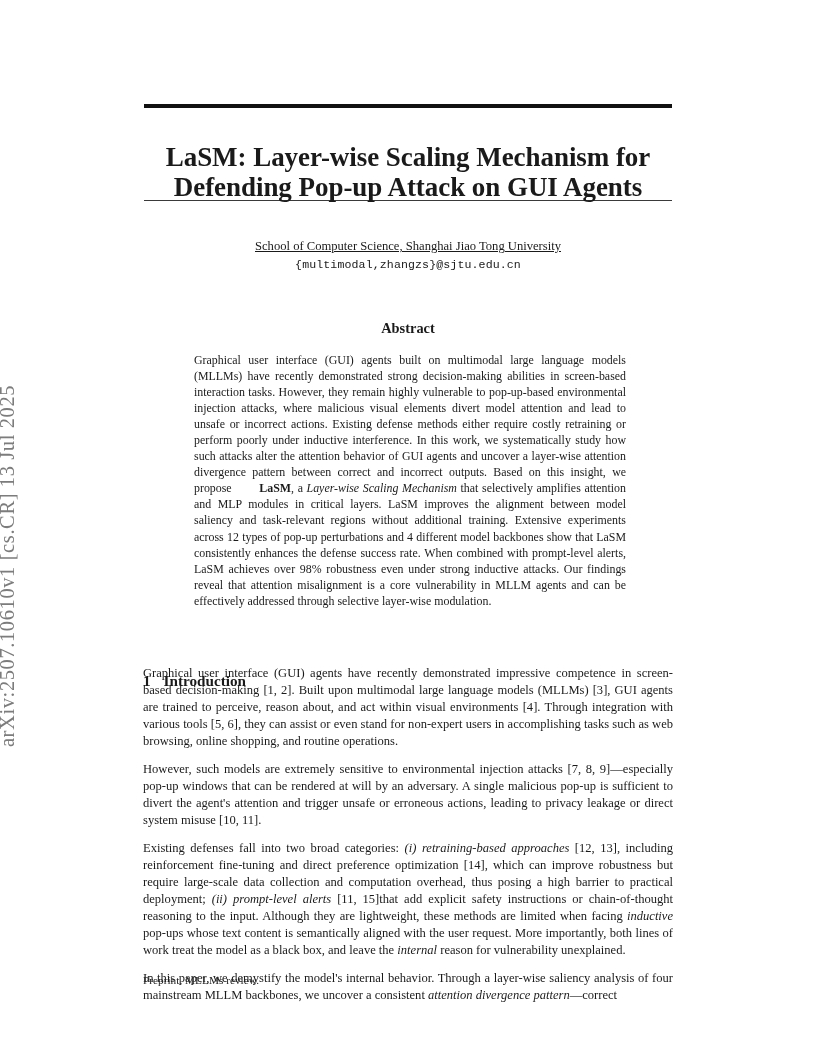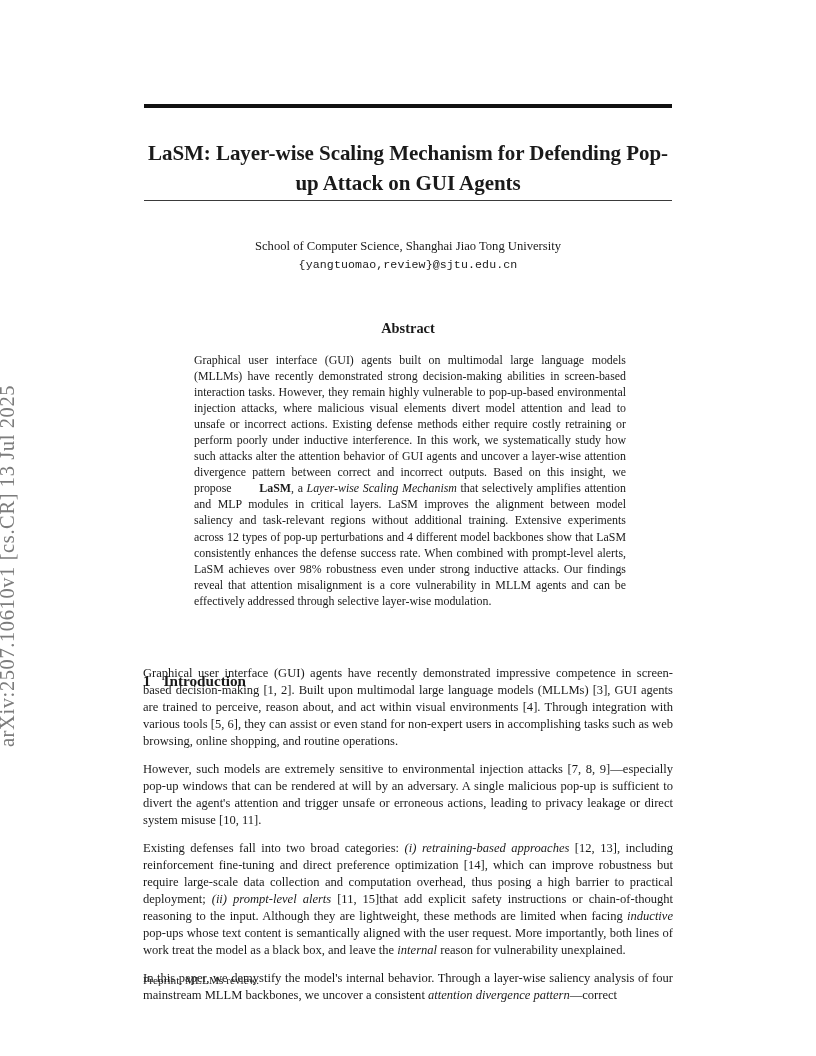--- a/index.html
+++ b/index.html
@@ -66,21 +66,21 @@
     height: 1.3px;
     background: #3a3a3a;
   }
 
   .title {
     position: absolute;
     left: 0;
     top: 124px;
     width: 530px;
     text-align: center;
-    font-size: 21px;
+    font-size: 27px;
     font-weight: bold;
     line-height: 30px;
     letter-spacing: -0.05px;
   }
 
   .authors {
     position: absolute;
     left: 0;
     top: 237px;
     width: 530px;
@@ -88,20 +88,21 @@
   }
   .authors .names {
     font-size: 12.4px;
     font-weight: bold;
     line-height: 16px;
   }
   .authors .affil {
     font-size: 12.6px;
     line-height: 17px;
     margin-top: 1px;
+    text-decoration: underline;
   }
   .authors .email {
     font-family: "Liberation Mono", "DejaVu Sans Mono", monospace;
     font-size: 11.6px;
     line-height: 17px;
     margin-top: 1px;
     letter-spacing: 0.1px;
   }
 
   .abstract-head {
@@ -170,21 +171,21 @@
 
 <div class="page">
 
   <div class="rule-thick"></div>
   <div class="rule-thin"></div>
 
   <h1 class="title">LaSM: Layer-wise Scaling Mechanism for Defending Pop-up Attack on GUI Agents</h1>
 
   <div class="authors">
     <div class="affil">School of Computer Science, Shanghai Jiao Tong University</div>
-    <div class="email">{yangtuomao,review}@sjtu.edu.cn</div>
+    <div class="email">{multimodal,zhangzs}@sjtu.edu.cn</div>
   </div>
 
   <div class="abstract-head">Abstract</div>
 
   <div class="abstract-body">
     <span>Graphical user interface (GUI) agents built on multimodal large language models (MLLMs) have recently demonstrated strong decision-making abilities in screen-based interaction tasks. However, they remain highly vulnerable to pop-up-based environmental injection attacks, where malicious visual elements divert model attention and lead to unsafe or incorrect actions. Existing defense methods either require costly retraining or perform poorly under inductive interference. In this work, we systematically study how such attacks alter the attention behavior of GUI agents and uncover a layer-wise attention divergence pattern between correct and incorrect outputs. Based on this insight, we propose </span><b>LaSM</b><span>, a </span><i>Layer-wise Scaling Mechanism</i><span> that selectively amplifies attention and MLP modules in critical layers. LaSM improves the alignment between model saliency and task-relevant regions without additional training. Extensive experiments across 12 types of pop-up perturbations and 4 different model backbones show that LaSM consistently enhances the defense success rate. When combined with prompt-level alerts, LaSM achieves over 98% robustness even under strong inductive attacks. Our findings reveal that attention misalignment is a core vulnerability in MLLM agents and can be effectively addressed through selective layer-wise modulation.</span>
   </div>
 
   <h2 class="section-head">
     <span class="num">1</span><span>Introduction</span>

